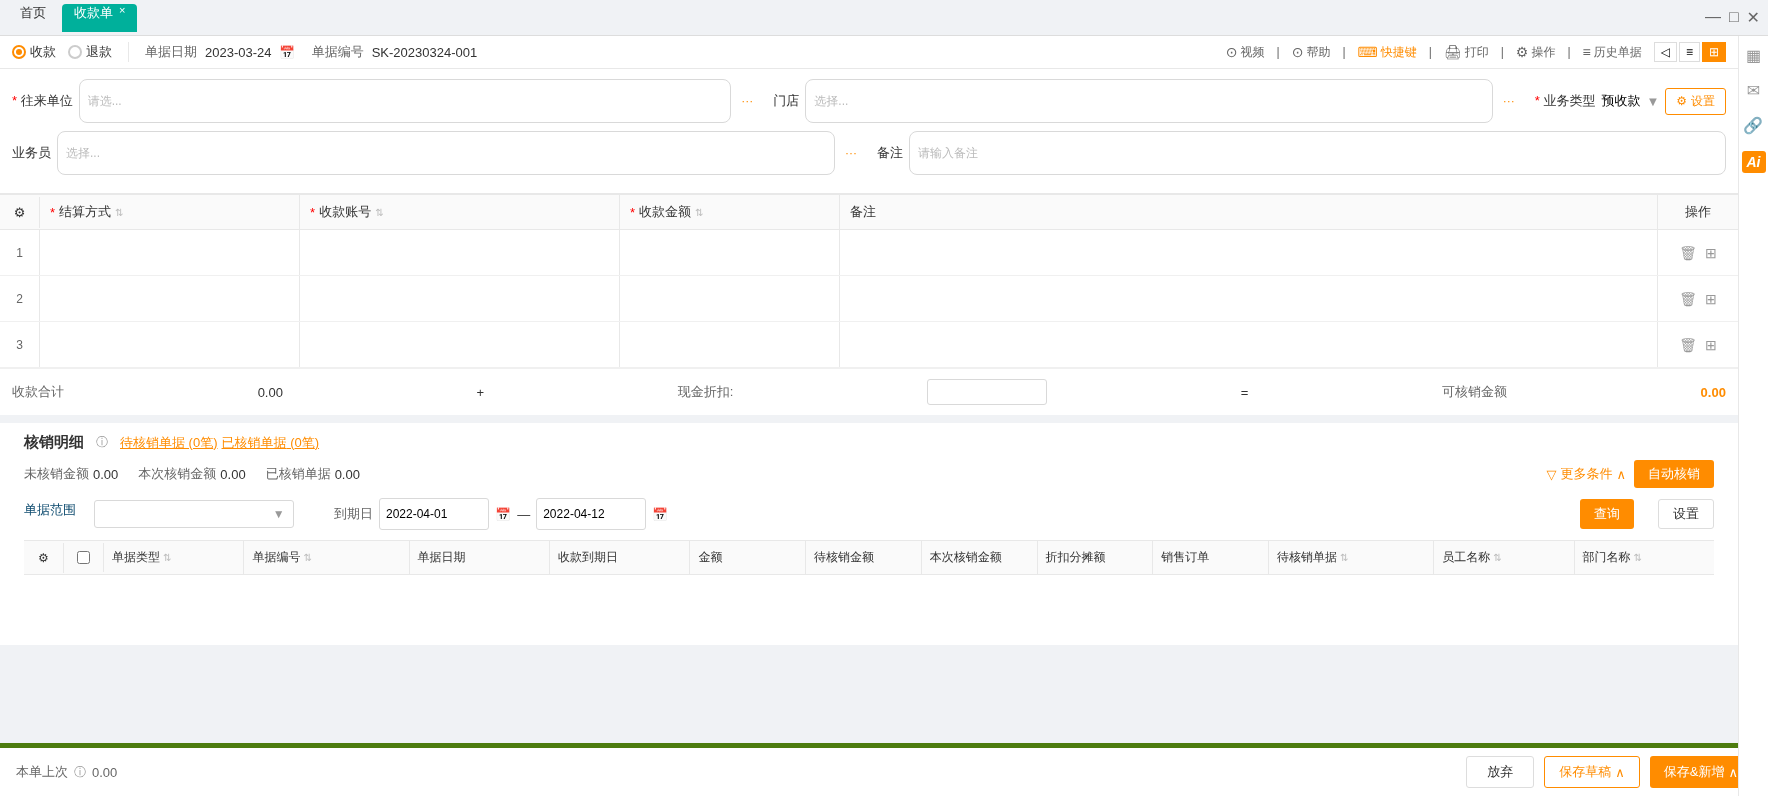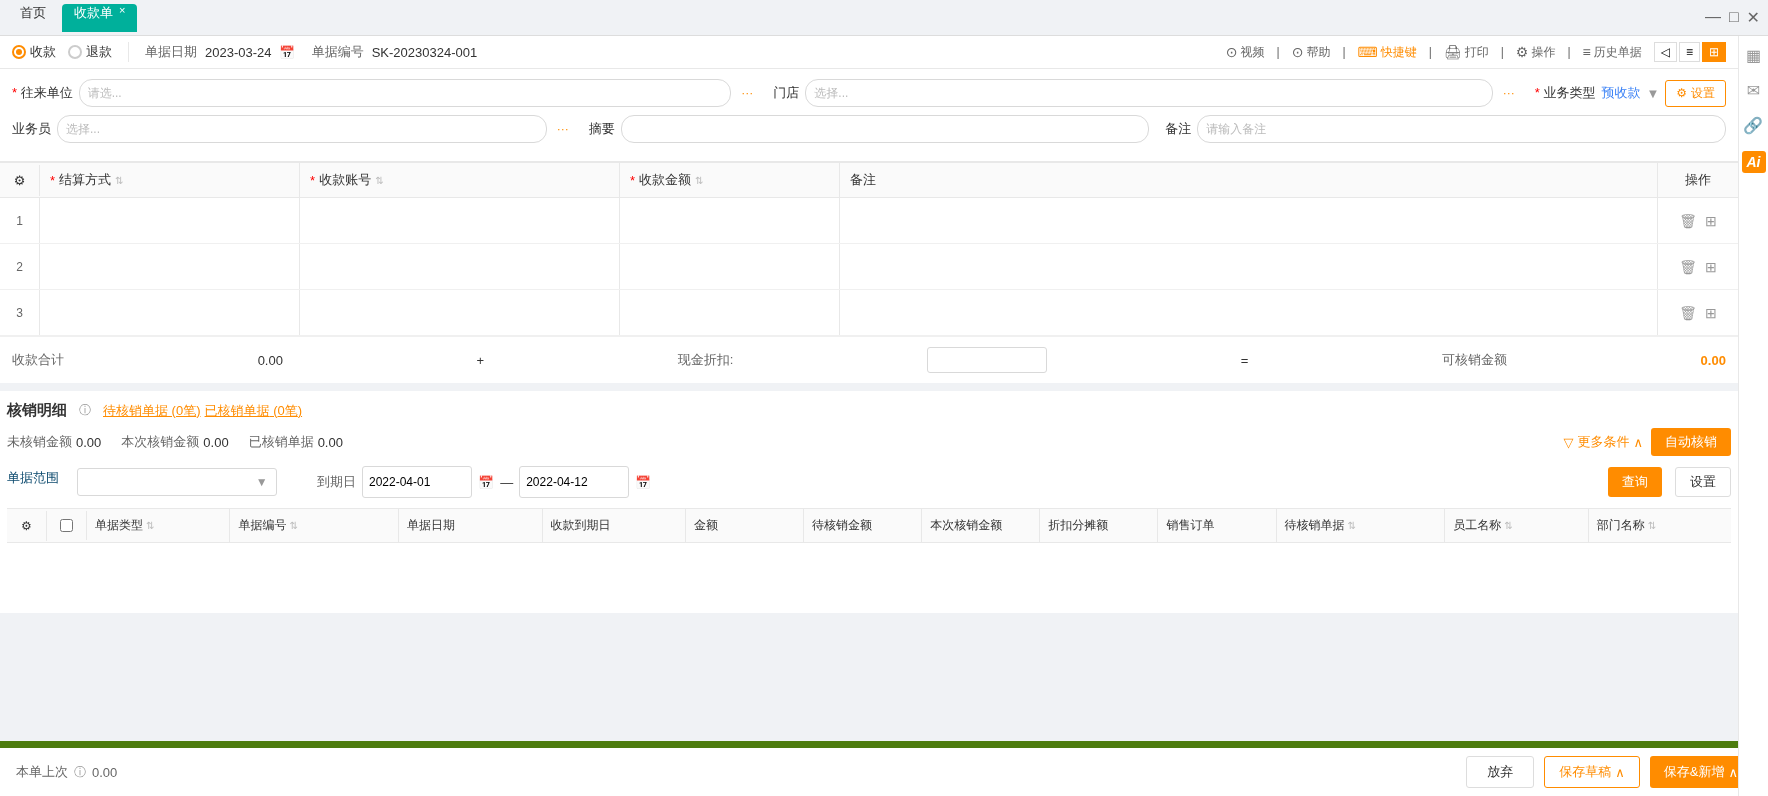--- a/index.html
+++ b/index.html
@@ -34,25 +34,25 @@
     .view-btn { padding: 2px 6px; border: 1px solid #ddd; cursor: pointer; background: #fff; font-size: 12px; }
     .view-btn.active { background: #ff8c00; color: #fff; border-color: #ff8c00; }
 
     
     .form-area { background: #fff; padding: 10px 12px; border-bottom: 1px solid #e8e8e8; }
     .form-row { display: flex; align-items: center; gap: 16px; margin-bottom: 8px; }
     .form-field { display: flex; align-items: center; gap: 6px; flex: 1; }
     .form-field.fixed { flex: none; }
     .field-label { color: #333; white-space: nowrap; font-size: 13px; }
     .required { color: #f00; }
-    .field-input { flex: 1; height: 28px; border: 1px solid #d9d9d9; border-radius: 13px; padding: 0 8px; font-size: 12px; color: #333; outline: none; }
+    .field-input { flex: 1; height: 44px; border: 1px solid #d9d9d9; border-radius: 8px; padding: 0 8px; font-size: 12px; color: #333; outline: none; }
     .field-input::placeholder { color: #bbb; }
     .field-more { color: #ff8c00; cursor: pointer; font-size: 12px; padding: 0 4px; }
     .business-type { display: flex; align-items: center; gap: 6px; }
-    .business-type-val { font-size: 13px; color: #3b82f6; }
+    .business-type-val { font-size: 13px; color: #000000; }
     .business-type-arrow { color: #999; cursor: pointer; }
     .settings-btn { background: #fff; border: 1px solid #ff8c00; color: #ff8c00; border-radius: 3px; padding: 4px 10px; cursor: pointer; display: flex; align-items: center; gap: 4px; font-size: 12px; }
 
     
     .table-area { background: #fff; margin-bottom: 0; }
     .table-header { display: flex; align-items: center; background: #fafafa; border-top: 1px solid #e8e8e8; border-bottom: 1px solid #e8e8e8; padding: 0; }
     .th { padding: 8px 10px; color: #333; font-size: 13px; font-weight: normal; border-right: 1px solid #e8e8e8; display: flex; align-items: center; gap: 4px; }
     .th .sort-icon { color: #bbb; font-size: 10px; }
     .col-settings { width: 40px; justify-content: center; }
     .col-settle { flex: 1.2; min-width: 120px; }
@@ -71,21 +71,21 @@
     .summary-row { background: #fff; padding: 10px 12px; display: flex; align-items: center; justify-content: space-between; gap: 10px; border-top: 1px solid #f0f0f0; color: #333; font-size: 13px; }
     .summary-label { color: #666; }
     .summary-value { color: #333; }
     .summary-value.highlight { color: #ff8c00; font-weight: bold; }
     .discount-input { width: 120px; height: 26px; border: 1px solid #d9d9d9; border-radius: 3px; padding: 0 6px; font-size: 12px; }
 
     
     .section-divider { height: 8px; background: #f0f2f5; }
 
     
-    .verification-section { background: #fff; padding: 10px 7px; }
+    .verification-section { background: #fff; padding: 10px 24px; }
     .section-header { display: flex; align-items: center; gap: 12px; margin-bottom: 8px; }
     .section-title { font-size: 15px; font-weight: bold; color: #333; }
     .section-tabs { display: flex; gap: 4px; align-items: center; }
     .section-tab { color: #ff8c00; cursor: pointer; font-size: 13px; text-decoration: underline; }
     .section-tab.active { }
     .tab-count { color: #ff8c00; }
 
     
     .stats-row { display: flex; align-items: center; gap: 20px; margin-bottom: 10px; }
     .stat-item { display: flex; align-items: center; gap: 4px; font-size: 13px; }
@@ -120,21 +120,21 @@
     .dth-amount { flex: 0.8; min-width: 60px; }
     .dth-pending { flex: 0.8; min-width: 70px; }
     .dth-verify { flex: 0.8; min-width: 70px; }
     .dth-discount { flex: 0.8; min-width: 60px; }
     .dth-order { flex: 0.8; min-width: 70px; }
     .dth-partner { flex: 1.2; min-width: 100px; }
     .dth-staff { flex: 1; min-width: 80px; }
     .dth-dept { flex: 1; min-width: 80px; border-right: none; }
 
     
-    .bottom-bar { position: fixed; bottom: 0; left: 0; right: 0; background: #fff; border-top: 7px solid #4d7c0f; padding: 8px 16px; display: flex; align-items: center; justify-content: space-between; }
+    .bottom-bar { position: fixed; bottom: 0; left: 0; right: 0; background: #fff; border-top: 5px solid #4d7c0f; padding: 8px 16px; display: flex; align-items: center; justify-content: space-between; }
     .bottom-info { display: flex; align-items: center; gap: 6px; font-size: 13px; color: #666; }
     .bottom-btns { display: flex; gap: 10px; }
     .btn-discard { background: #fff; color: #333; border: 1px solid #ddd; border-radius: 3px; padding: 6px 20px; cursor: pointer; font-size: 13px; }
     .btn-draft { background: #fff; color: #ff8c00; border: 1px solid #ff8c00; border-radius: 3px; padding: 6px 14px; cursor: pointer; font-size: 13px; display: flex; align-items: center; gap: 4px; }
     .btn-save { background: #ff8c00; color: #fff; border: none; border-radius: 3px; padding: 6px 14px; cursor: pointer; font-size: 13px; display: flex; align-items: center; gap: 4px; }
 
     
     .right-sidebar { position: fixed; right: 0; top: 36px; bottom: 0; width: 30px; background: #fff; border-left: 1px solid #e8e8e8; display: flex; flex-direction: column; align-items: center; padding-top: 10px; gap: 16px; z-index: 10; }
     .sidebar-icon { color: #999; cursor: pointer; font-size: 16px; }
     .sidebar-icon.active { color: #ff8c00; background: #ff8c00; color: #fff; padding: 4px; border-radius: 3px; }
@@ -257,24 +257,20 @@
       </div>
     </div>
     <div class="form-row">
 
       <div class="form-field">
         <span class="field-label">业务员</span>
         <input class="field-input" placeholder="选择..." style="">
         <span class="field-more">···</span>
       </div>
 
-      <div class="form-field">
-        <span class="field-label">摘要</span>
-        <input class="field-input" placeholder="" style="">
-      </div>
 
       <div class="form-field">
         <span class="field-label">备注</span>
         <input class="field-input" placeholder="请输入备注" style="">
       </div>
     </div>
   </div>
 
   <div class="table-area">
     <div class="table-header">
@@ -408,21 +404,21 @@
         </div>
       </div>
       <div class="date-range">
         <span style="font-size:13px;color:#666;">到期日</span>
         <input class="date-input" value="2022-04-01" style="">
         <span class="date-icon">📅</span>
         <span>—</span>
         <input class="date-input" value="2022-04-12" style="">
         <span class="date-icon">📅</span>
       </div>
-      <div style="margin-left:auto;display:flex;gap:13px;">
+      <div style="margin-left:auto;display:flex;gap:24px;">
         <button class="query-btn">查询</button>
         <button class="settings-sm-btn">设置</button>
       </div>
     </div>
 
     <div class="detail-table-header">
       <div class="dth dth-settings">
         <span>⚙</span>
       </div>
       <div class="dth dth-check">

